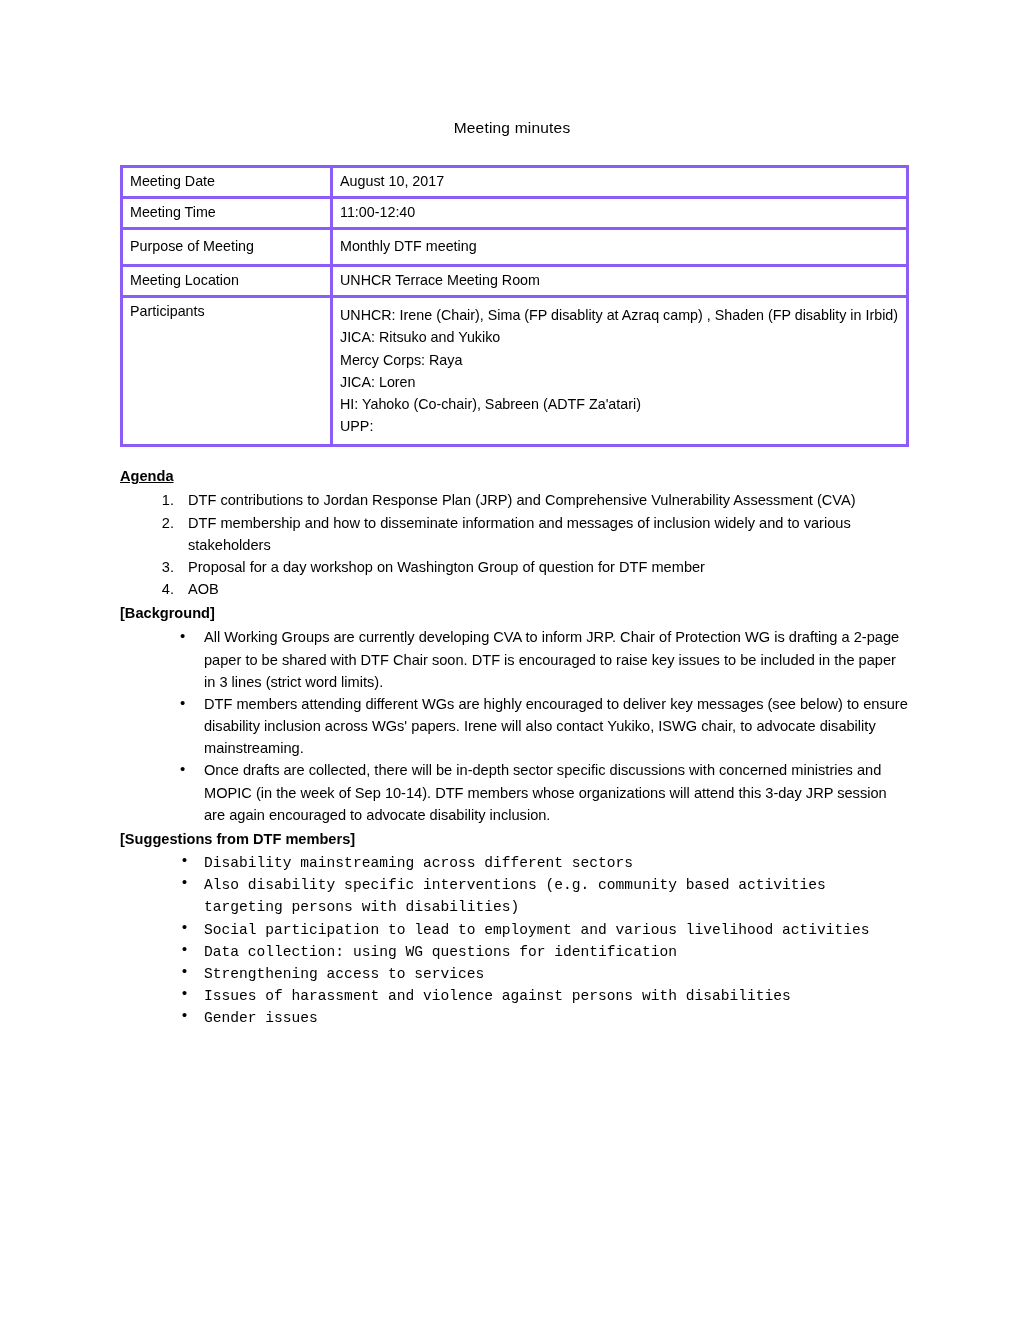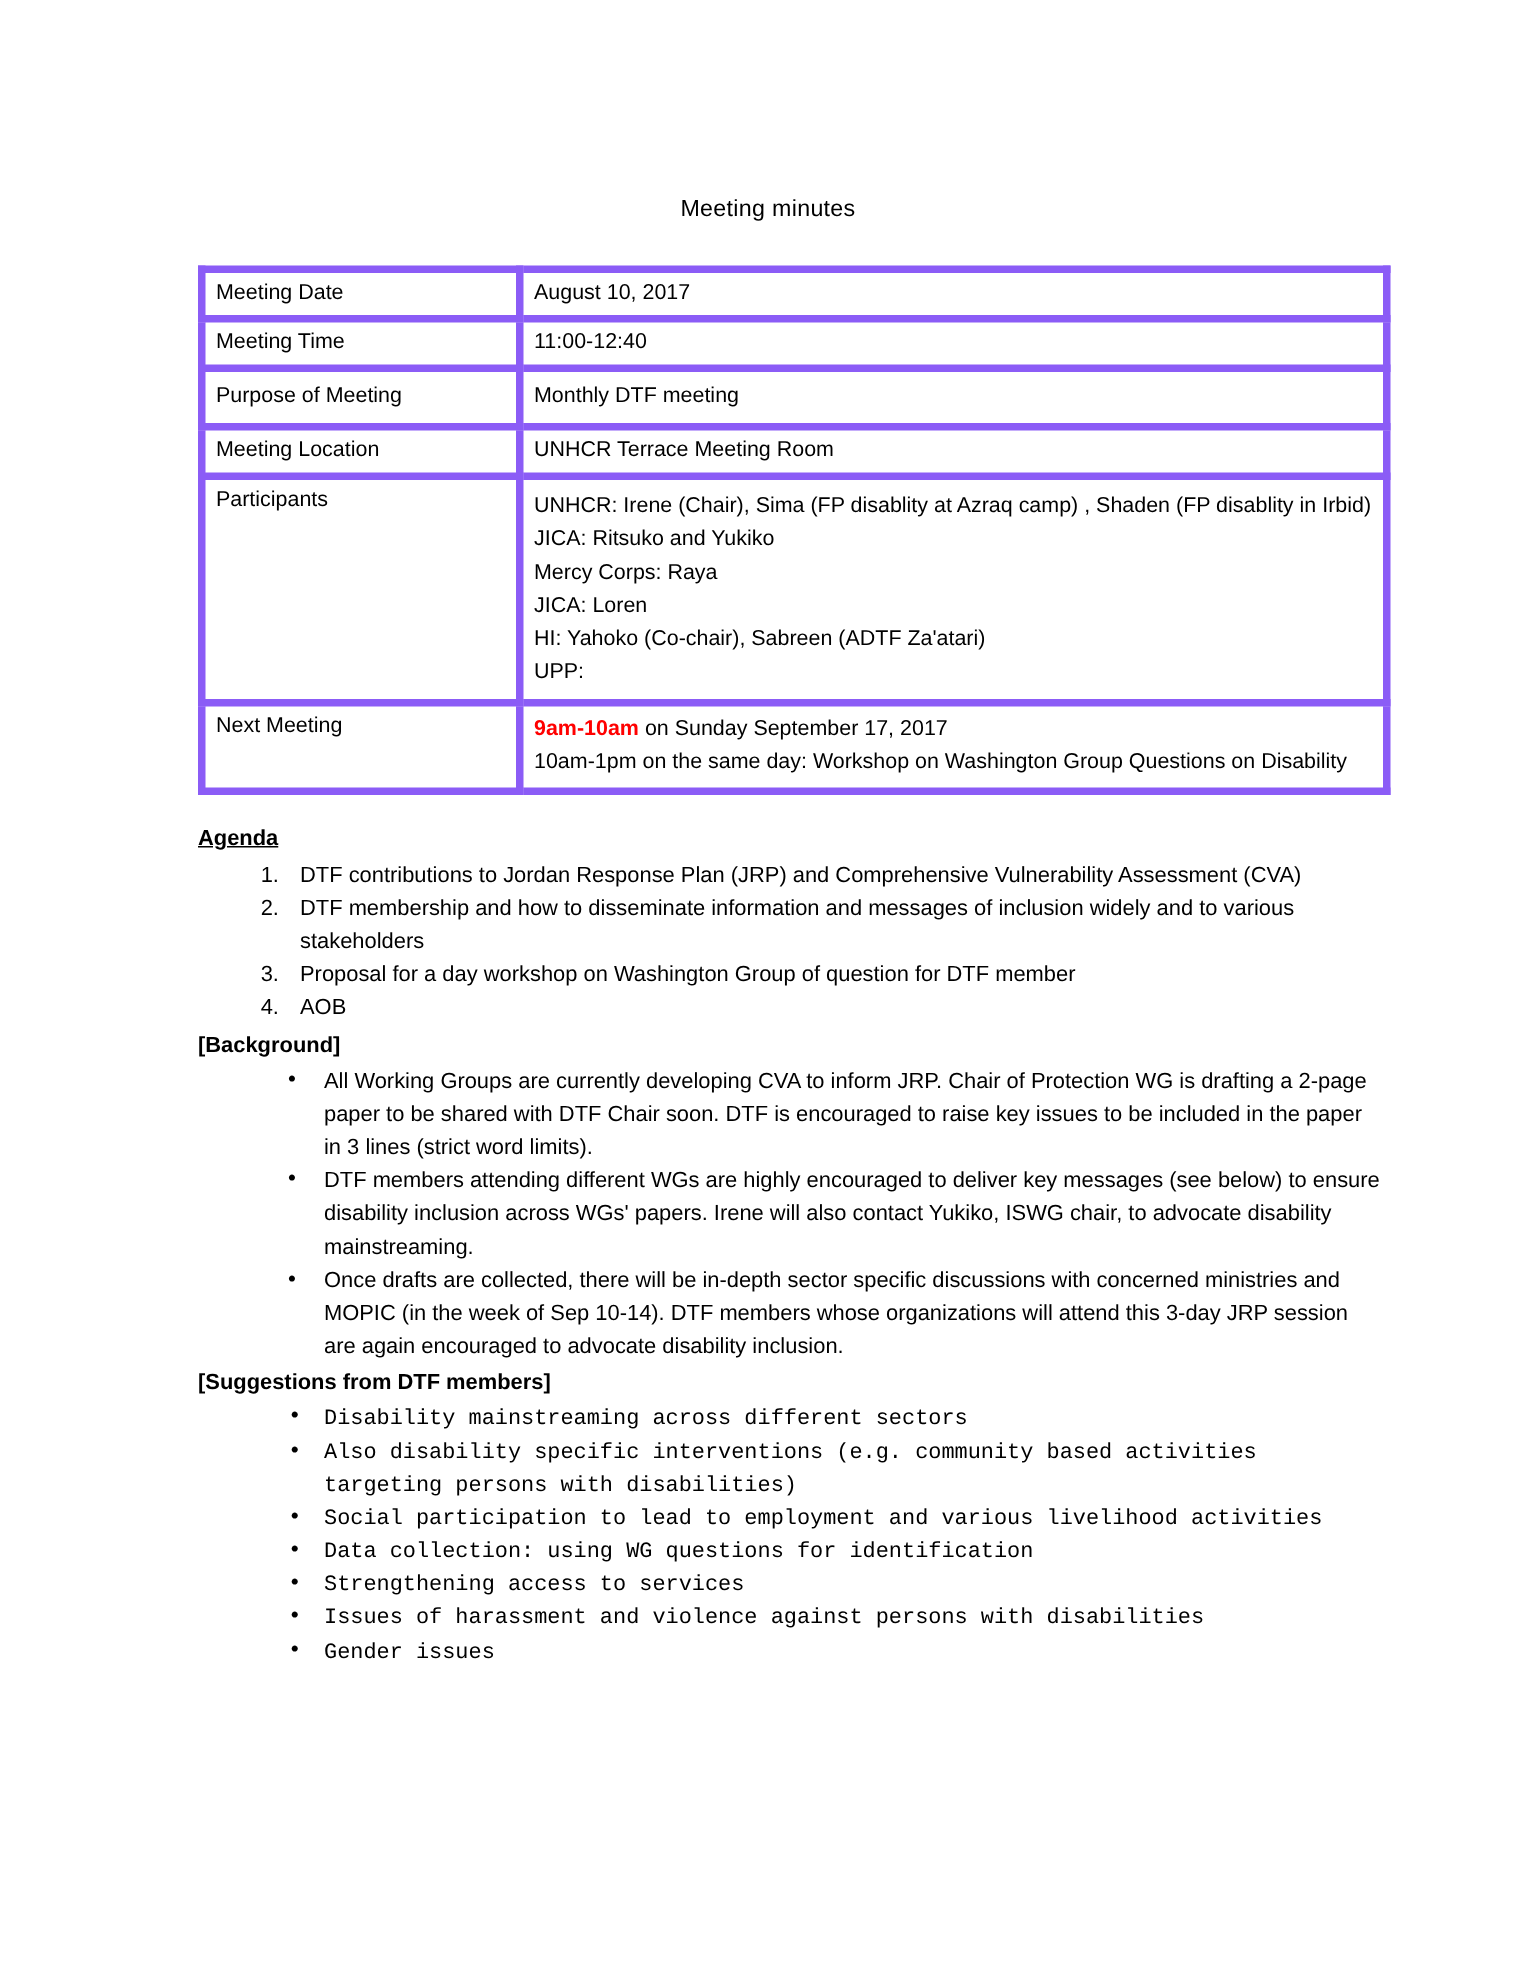--- a/index.html
+++ b/index.html
@@ -13,21 +13,21 @@
     height: 1325px;
     font-family: "Liberation Sans", sans-serif;
     color: #000000;
     -webkit-font-smoothing: antialiased;
   }
   .page {
     position: relative;
     width: 1024px;
     height: 1325px;
     box-sizing: border-box;
-    padding: 12px;
+    padding: 0;
     overflow: hidden;
     background: #ffffff;
   }
 
   
   .doc-title {
     text-align: center;
     font-size: 15.5px;
     font-weight: 400;
     letter-spacing: 0.2px;
@@ -40,21 +40,21 @@
   
   .info-table {
     border-collapse: collapse;
     margin-left: 120px;
     margin-top: 27px;
     width: 752px;
     table-layout: fixed;
     font-size: 14.3px;
   }
   .info-table td {
-    border: 5px solid #8b5cf6;
+    border: 3px solid #8b5cf6;
     padding: 3px 7px 4px 7px;
     vertical-align: top;
     line-height: 1.48;
   }
   .info-table td.label {
     width: 193px;
     font-size: 14.3px;
   }
   .info-table td.value {
     width: 559px;
@@ -153,27 +153,20 @@
         <td class="label cell-mid">Participants</td>
         <td class="value" style="padding-top:7px;padding-bottom:7px;">
           <span class="val-line">UNHCR: Irene (Chair), Sima (FP disablity at Azraq camp) , Shaden (FP disablity in Irbid)</span>
           <span class="val-line">JICA: Ritsuko and Yukiko</span>
           <span class="val-line val-spaced">Mercy Corps: Raya</span>
           <span class="val-line val-spaced">JICA: Loren</span>
           <span class="val-line val-spaced">HI: Yahoko (Co-chair), Sabreen (ADTF Za'atari)</span>
           <span class="val-line val-spaced">UPP:</span>
         </td>
       </tr>
-      <tr>
-        <td class="label cell-mid">Next Meeting</td>
-        <td class="value" style="padding-top:5px;padding-bottom:6px;">
-          <span class="val-line"><span class="red-bold">9am-10am</span><span> on Sunday September 17, 2017</span></span>
-          <span class="val-line">10am-1pm on the same day: Workshop on Washington Group Questions on Disability</span>
-        </td>
-      </tr>
     </tbody>
   </table>
 
   <div class="block">
     <div class="heading-underline">Agenda</div>
     <ol class="num-list">
       <li>DTF contributions to Jordan Response Plan (JRP) and Comprehensive Vulnerability Assessment (CVA)</li>
       <li>DTF membership and how to disseminate information and messages of inclusion widely and to various stakeholders</li>
       <li>Proposal for a day workshop on Washington Group of question for DTF member</li>
       <li>AOB</li>

